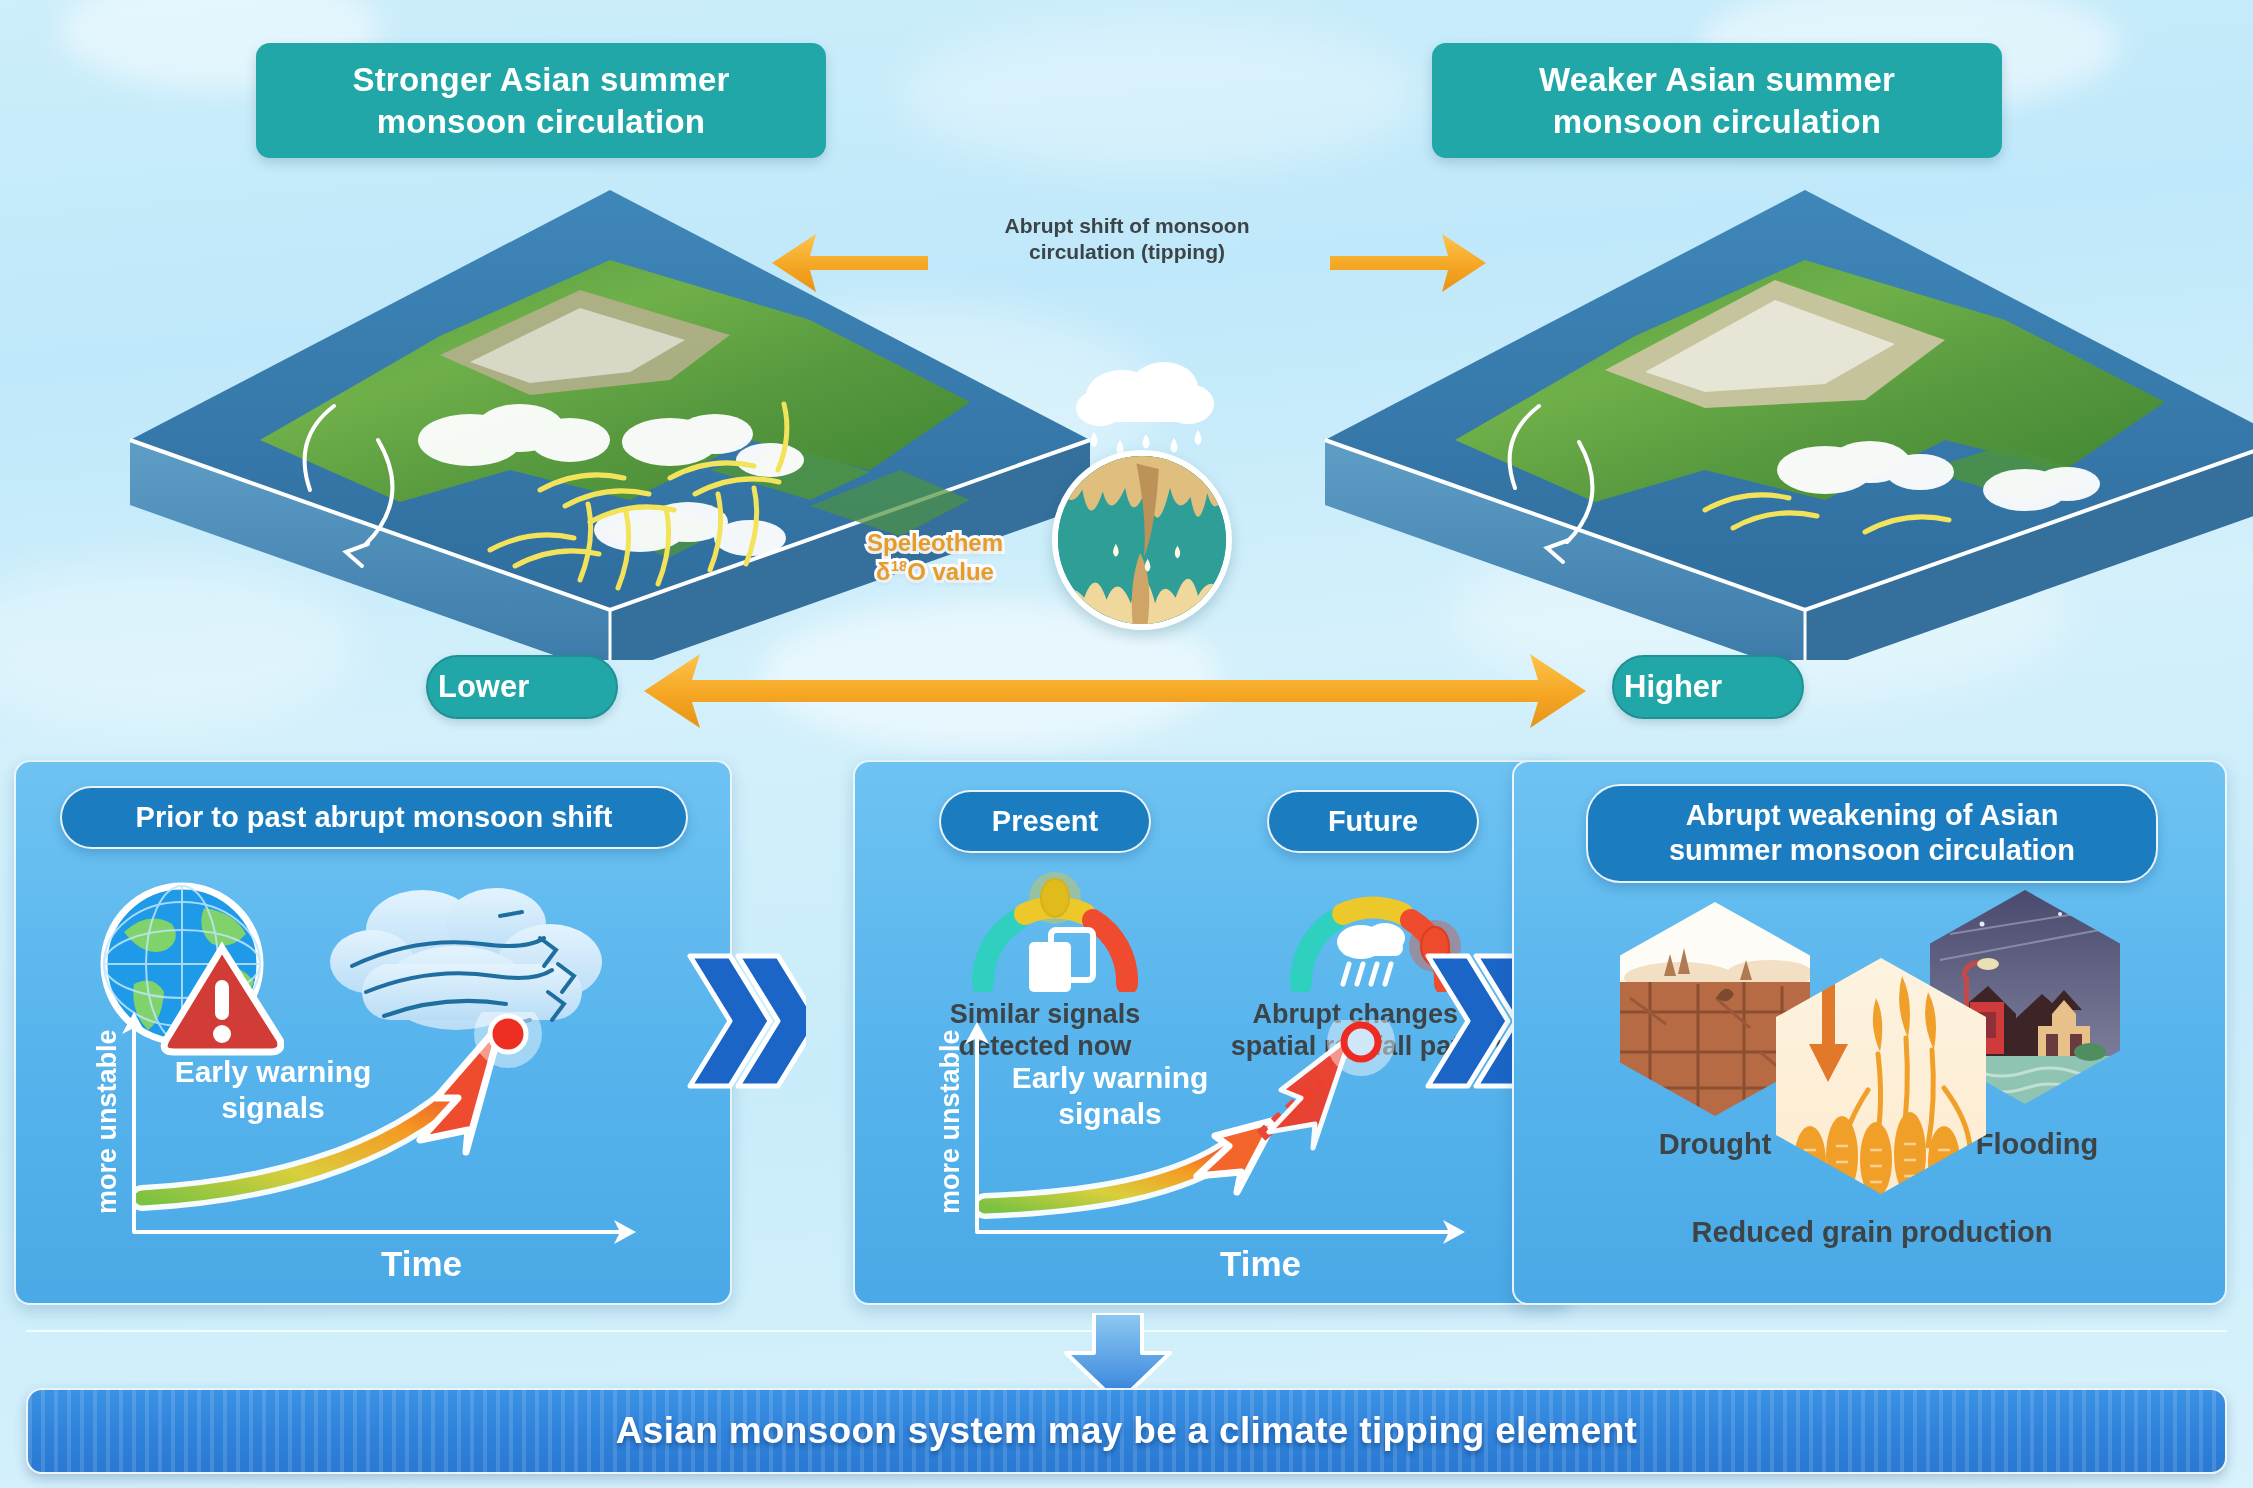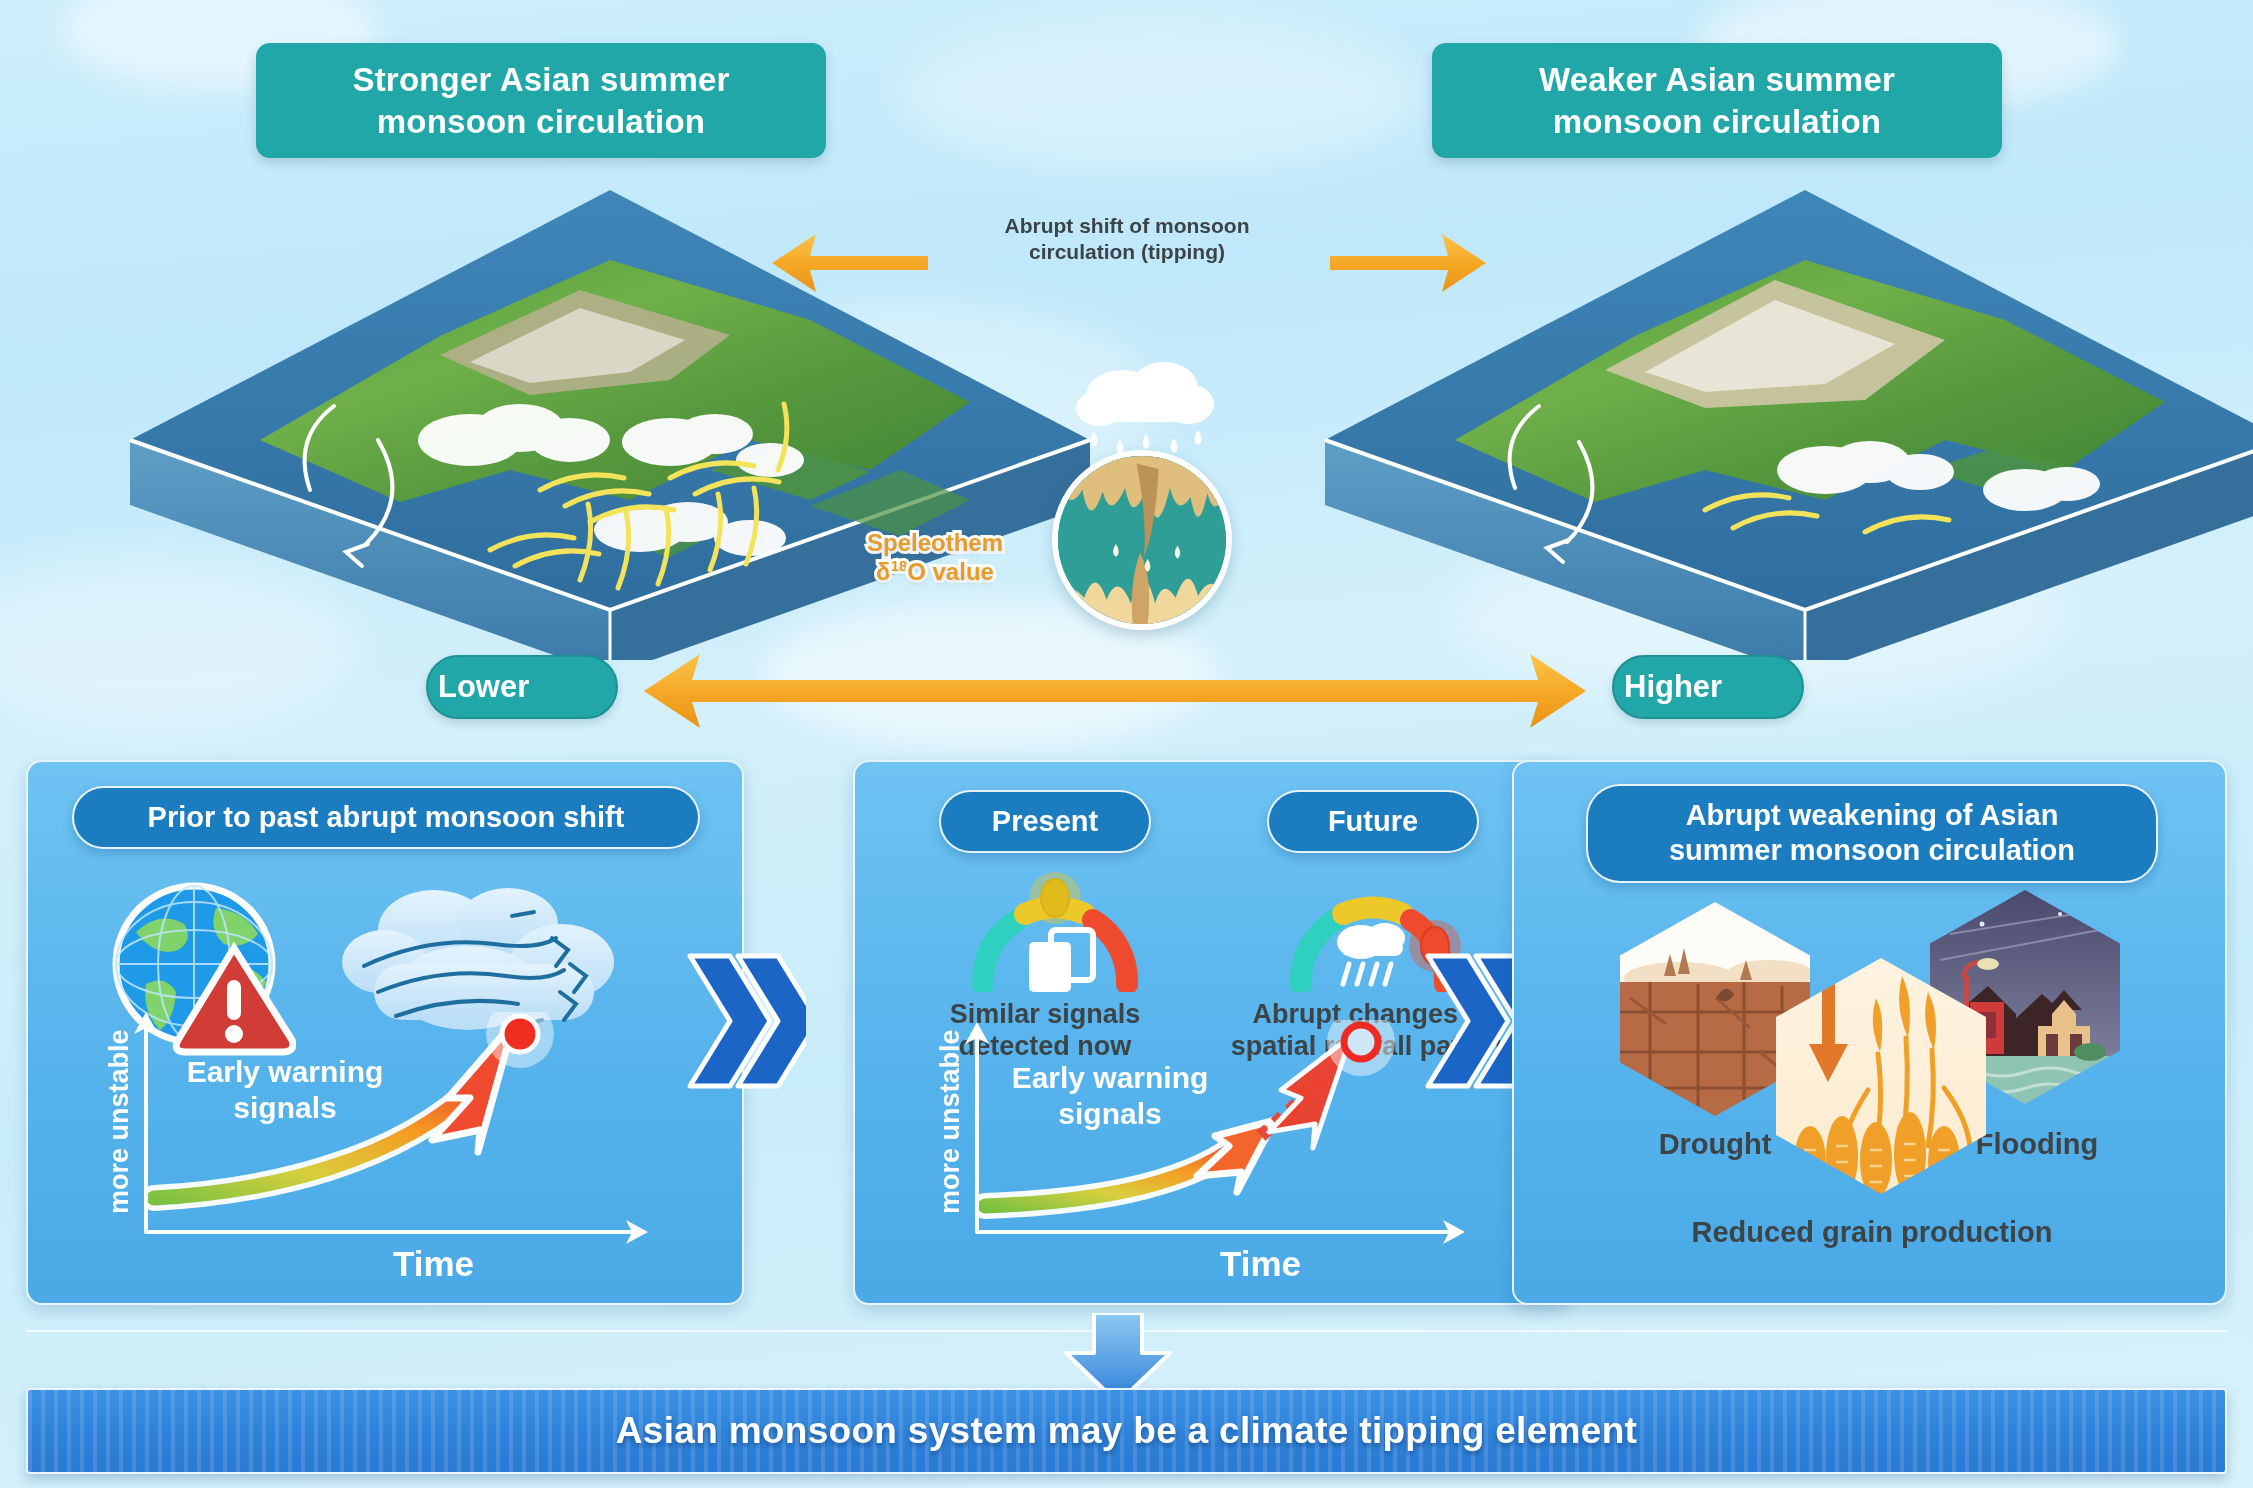--- a/index.html
+++ b/index.html
@@ -70,21 +70,21 @@
     background:#2e9e96; box-shadow: 0 6px 14px rgba(0,70,90,.20);
   }
 
   
   .panel {
     position:absolute; top: 760px; height: 545px;
     border-radius: 16px; border: 2px solid rgba(255,255,255,.85);
     background: linear-gradient(180deg, #6ec3f2 0%, #56b3ec 55%, #4aa9e6 100%);
     box-shadow: 0 6px 16px rgba(20,80,130,.20);
   }
-  #panel-left   { left: 26px;   width: 718px; }
+  #panel-left   { left: 14px;   width: 718px; }
   #panel-middle { left: 821px;  width: 718px; margin-left: 32px; }
   #panel-right  { left: 1512px; width: 715px; }
 
   .hdr {
     position:absolute; background:#1b7cc0; color:#fff;
     border:2px solid rgba(255,255,255,.9); border-radius: 34px;
     font-size: 29px; font-weight: bold; text-align:center;
     padding: 12px 22px; line-height:1.22;
     box-shadow: 0 5px 11px rgba(10,60,110,.22);
   }
@@ -108,21 +108,21 @@
   .hex {
     position:absolute; width:190px; height:214px;
     clip-path: polygon(50% 0%, 100% 25%, 100% 75%, 50% 100%, 0% 75%, 0% 25%);
     filter: drop-shadow(5px 6px 5px rgba(10,60,100,.25));
   }
   .hexlabel { position:absolute; font-size:29px; font-weight:bold; color:#3d4448; text-align:center; }
 
   
   #banner {
     position:absolute; left: 26px; top: 1388px; width: 2201px; height: 86px;
-    border-radius: 4px; border:2px solid rgba(255,255,255,.9);
+    border-radius: 16px; border:2px solid rgba(255,255,255,.9);
     background:
       repeating-linear-gradient(90deg, rgba(255,255,255,.13) 0 4px, rgba(255,255,255,0) 4px 13px),
       linear-gradient(180deg, #3b92e4 0%, #2f83db 50%, #2a79d2 100%);
     box-shadow: 0 5px 12px rgba(10,60,120,.25);
     display:flex; align-items:center; justify-content:center;
   }
   #banner-txt { color:#fff; font-size:37px; font-weight:bold; text-shadow: 0 3px 5px rgba(0,40,90,.45); letter-spacing:.3px; }
   #banner-arrow { position:absolute; left:1058px; top:1313px; width:120px; height:92px; }
   .hr-line { position:absolute; left:26px; width:2201px; height:2px; background:rgba(255,255,255,.75); }
 </style>

